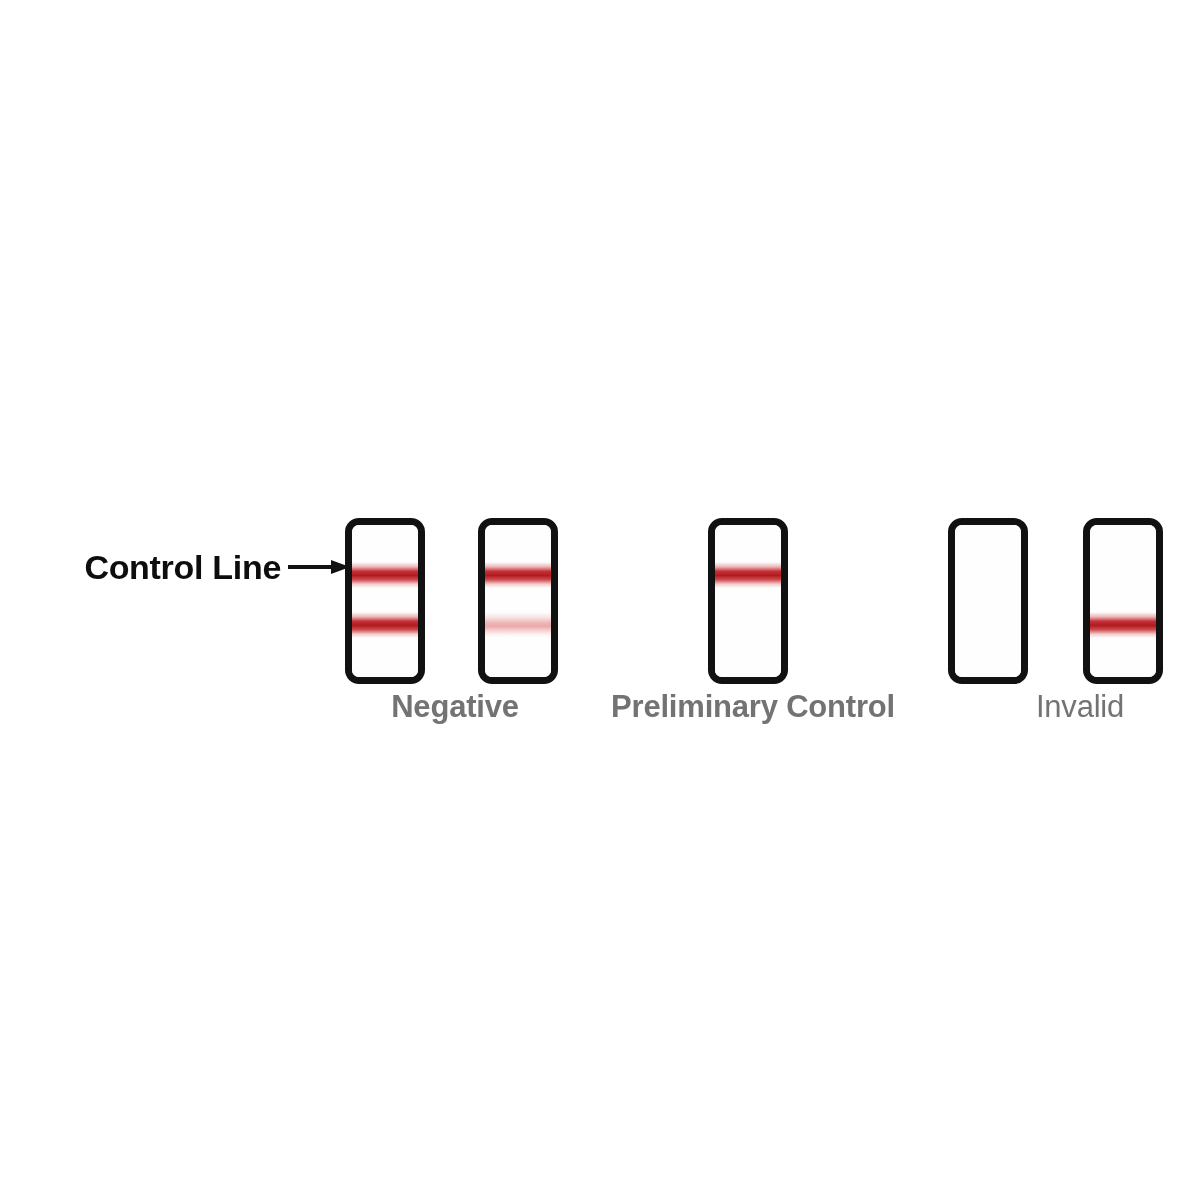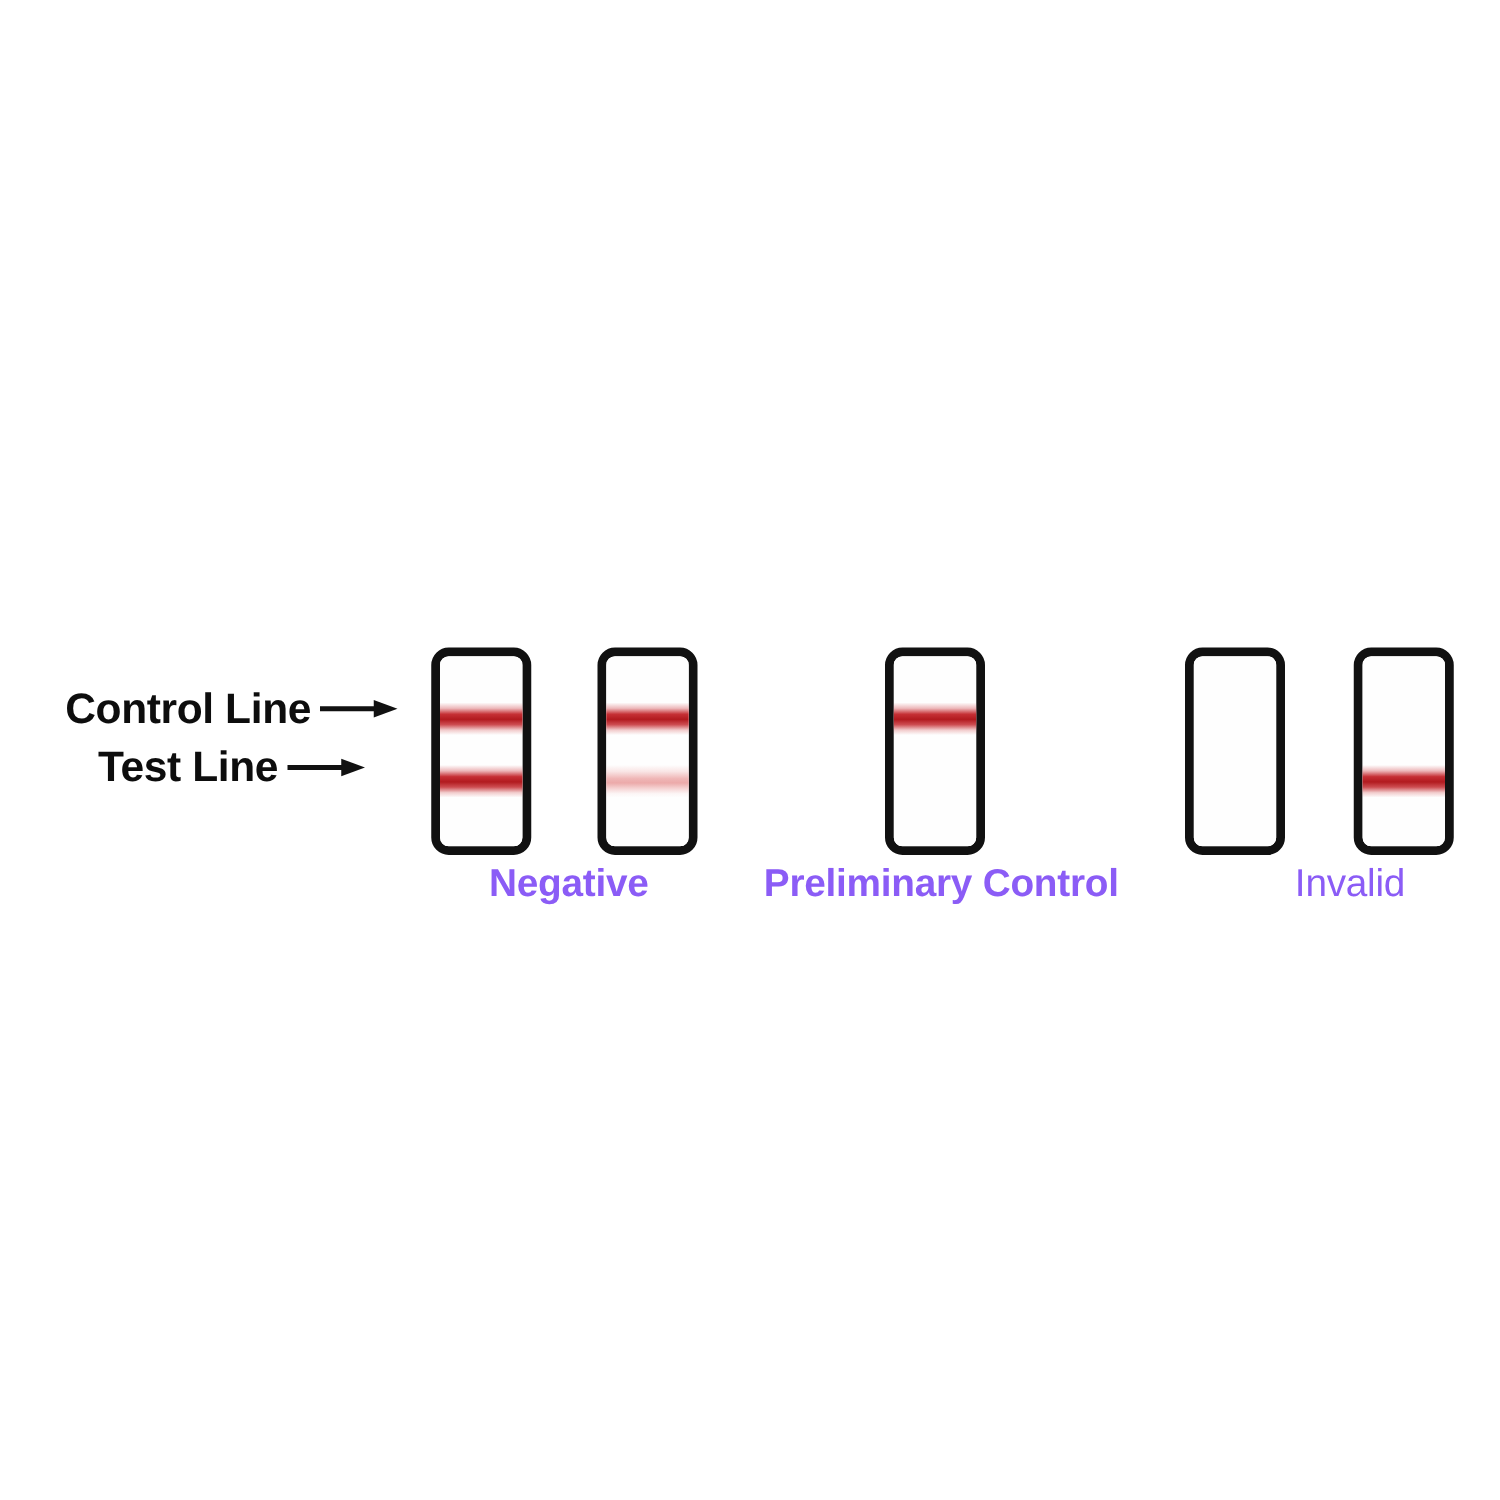--- a/index.html
+++ b/index.html
@@ -23,21 +23,21 @@
     top: 0;
     width: 1200px;
     height: 1200px;
   }
 
   
   .annotation {
     position: absolute;
     display: flex;
     align-items: center;
-    justify-content: center;
+    justify-content: flex-end;
     height: 38px;
   }
   .annotation-text {
     font-size: 34px;
     font-weight: bold;
     color: #0d0d0d;
     letter-spacing: -0.3px;
     white-space: nowrap;
     line-height: 38px;
   }
@@ -129,21 +129,21 @@
   #strip-neg-2  { left: 478px;  top: 518px; }
   #strip-pos-1  { left: 708px;  top: 518px; }
   #strip-inv-1  { left: 948px;  top: 518px; }
   #strip-inv-2  { left: 1083px; top: 518px; }
 
   
   .caption {
     position: absolute;
     font-size: 31px;
     font-weight: bold;
-    color: #8b5cf6;
+    color: #737373;
     letter-spacing: -0.2px;
     white-space: nowrap;
     text-align: center;
     line-height: 34px;
   }
   #cap-negative { left: 325px; top: 690px; width: 260px; }
   #cap-positive { left: 588px; top: 690px; width: 330px; }
   #cap-invalid  { left: 935px; top: 690px; width: 290px; font-weight: normal; }
 </style>
 </head>
@@ -152,27 +152,20 @@
 <div id="diagram">
 
   <div class="annotation" id="ann-control">
     <span class="annotation-text">Control Line</span>
     <span class="annotation-arrow">
       <span class="shaft"></span>
       <span class="head"></span>
     </span>
   </div>
 
-  <div class="annotation" id="ann-test">
-    <span class="annotation-text">Test Line</span>
-    <span class="annotation-arrow">
-      <span class="shaft"></span>
-      <span class="head"></span>
-    </span>
-  </div>
 
   <div class="strip" id="strip-neg-1">
     <div class="strip-window">
       <div class="band strong pos-control"></div>
       <div class="band strong pos-test"></div>
     </div>
   </div>
 
   <div class="strip" id="strip-neg-2">
     <div class="strip-window">

